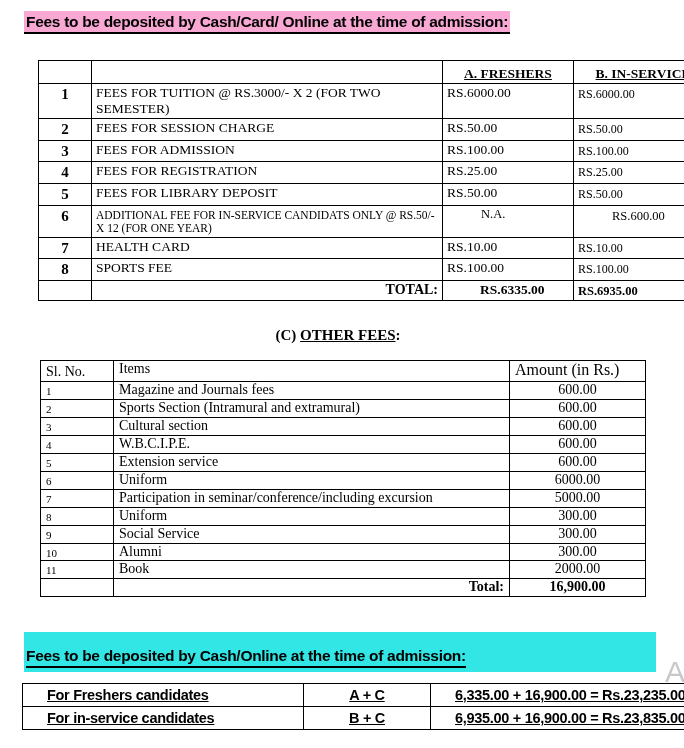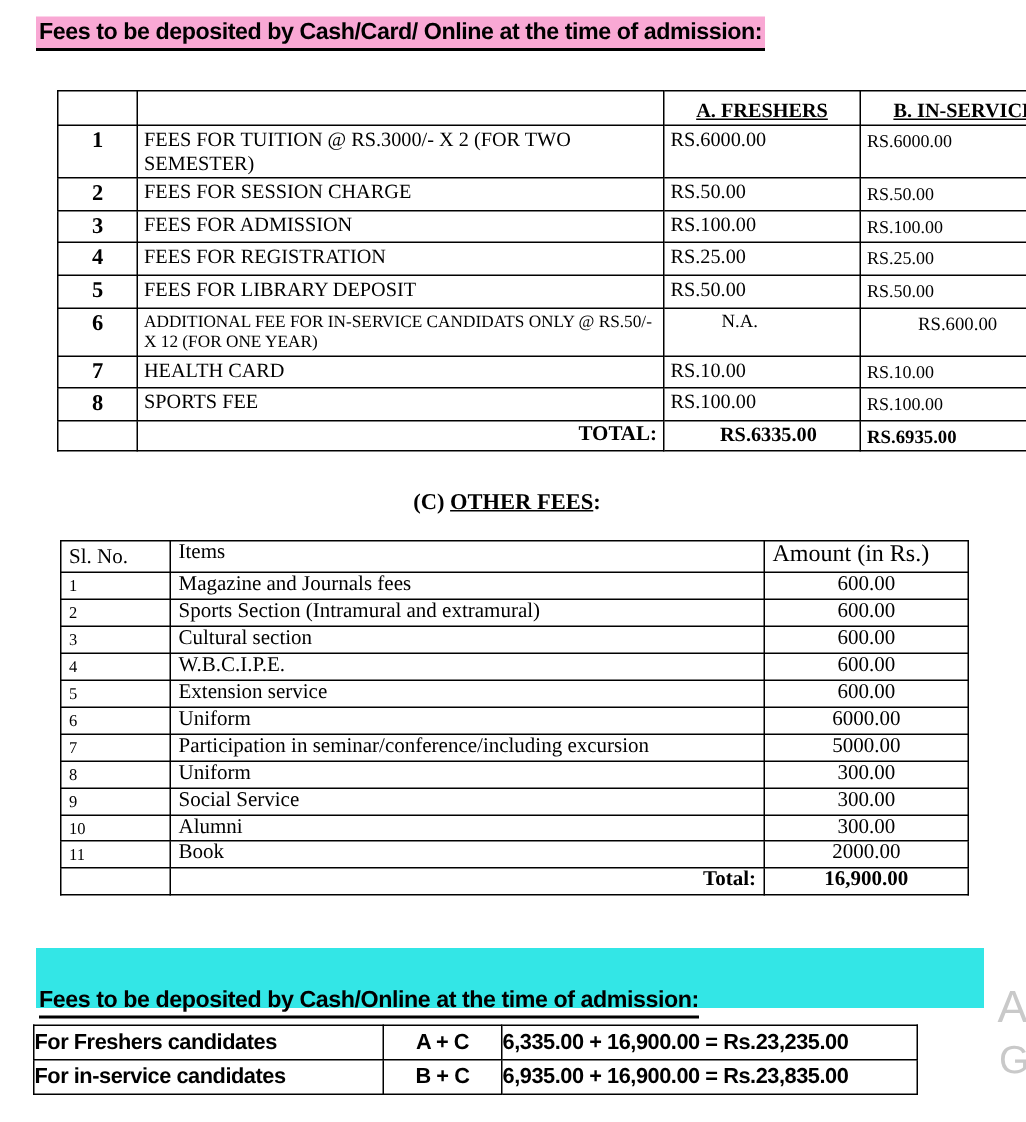--- a/index.html
+++ b/index.html
@@ -55,21 +55,20 @@
     height: 40px;
     background: #33E6E6;
     z-index: 1;
   }
   #heading-bottom {
     left: 26px;
     top: 647px;
     border-bottom: 2px solid #000;
     background: transparent;
     padding-bottom: 1px;
-    margin-top: 11px;
   }
 
   
   #other-fees-label {
     position: absolute;
     left: 0;
     top: 327px;
     width: 676px;
     text-align: center;
     font-family: "Liberation Serif", serif;
@@ -155,23 +154,24 @@
     left: 22px;
     top: 683px;
     width: 586px;
     font-family: "Liberation Sans", "DejaVu Sans", sans-serif;
     font-size: 14.5px;
     font-weight: bold;
     letter-spacing: -0.3px;
   }
   #table-summary td {
     border: 1px solid #000;
-    padding: 2px 0;
+    padding: 2px 24px;
     font-weight: bold;
     line-height: 1.25;
+    text-decoration: underline;
   }
   #table-summary .c-label { width: 232px; }
   #table-summary .c-code  { width: 78px; text-align: center; }
   #table-summary .c-calc  { width: 276px; }
 </style>
 </head>
 <body>
 
 <div class="watermark" id="wm-a">A</div>
 <div class="watermark" id="wm-g">G</div>

